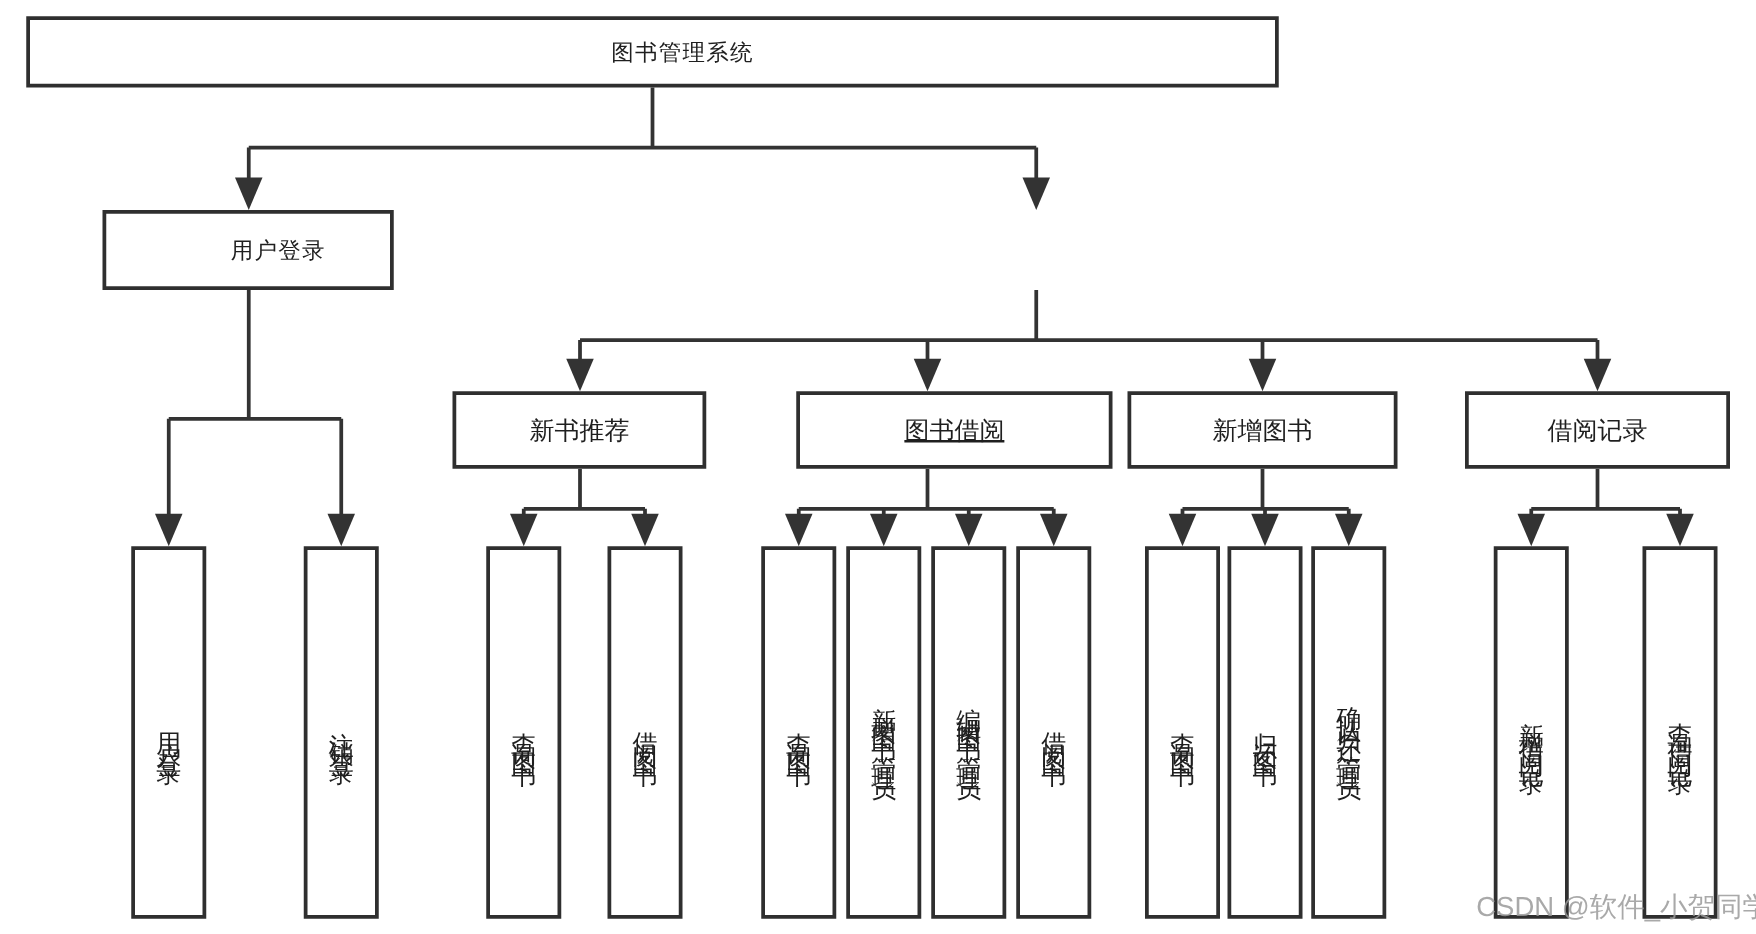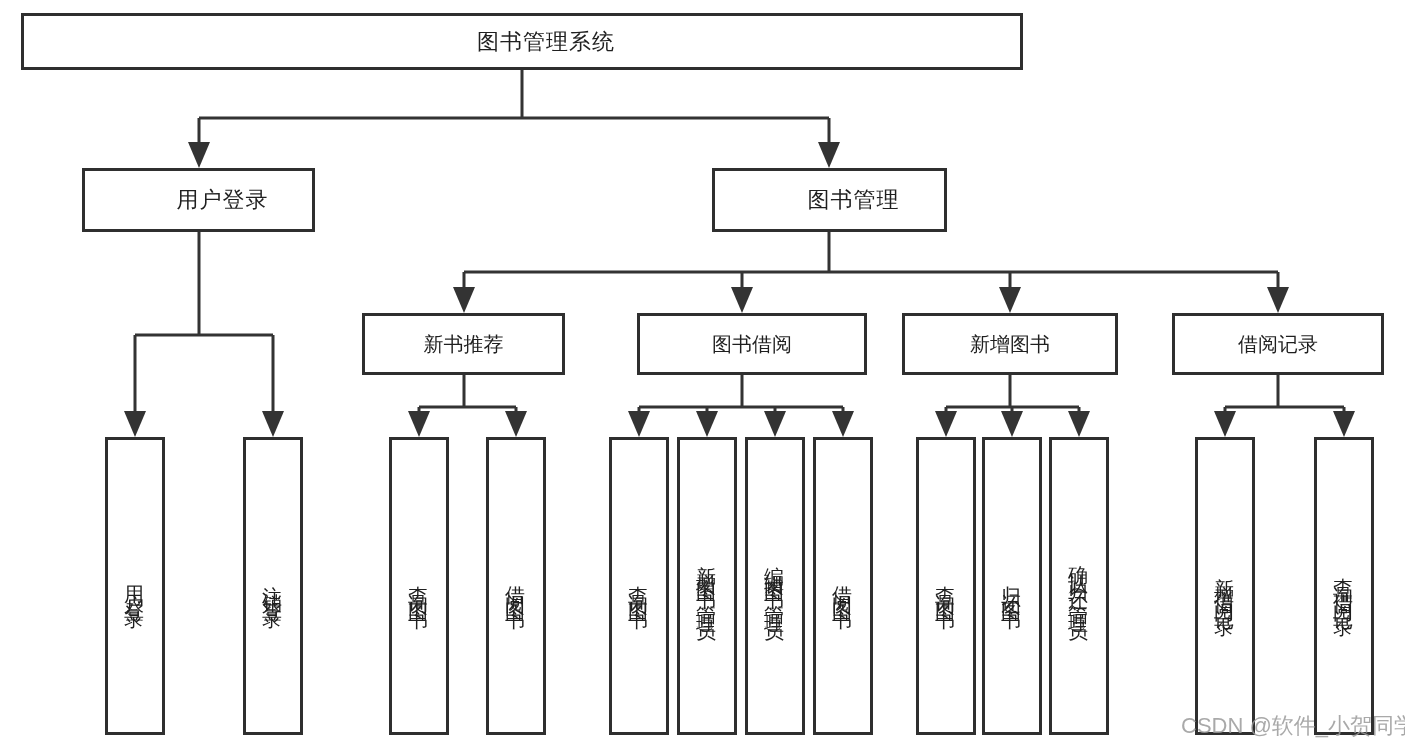--- a/index.html
+++ b/index.html
@@ -21,21 +21,21 @@
     position: absolute;
     box-sizing: border-box;
     border: 3px solid #2f2f2f;
     background: #ffffff;
     display: flex;
     align-items: center;
     justify-content: center;
     color: #1f1f1f;
     z-index: 2;
   }
-  .node.h { font-size: 22px; letter-spacing: 1px; padding-left: 48px; }
+  .node.h { font-size: 18px; letter-spacing: 1px; padding-left: 48px; }
   .node.root   { left: 21px;  top: 13px;  width: 1002px; height: 57px; }
   .node.lvl2   { top: 168px; height: 64px; }
   .node.lvl3   { top: 313px; height: 62px; font-size: 20px; }
   .node.leaf   { top: 437px; height: 298px; width: 60px; }
   .vtext {
     writing-mode: vertical-rl;
     text-orientation: upright;
     font-size: 20px;
     letter-spacing: 8px;
     color: #1f1f1f;
@@ -100,28 +100,25 @@
     </g>
   </svg>
 
   <div class="node root h">
     <span>图书管理系统</span>
   </div>
 
   <div class="node lvl2 h" style="left:82px; width:233px;">
     <span>用户登录</span>
   </div>
-  <div class="node lvl2 h" style="left:712px; width:235px;">
-    <span>图书管理</span>
-  </div>
 
   <div class="node lvl3" style="left:362px; width:203px;">
     <span>新书推荐</span>
   </div>
-  <div class="node lvl3" style="left:637px; width:230px;">
+  <div class="node lvl3" style="left:637px; width:253px;text-decoration:underline;">
     <span>图书借阅</span>
   </div>
   <div class="node lvl3" style="left:902px; width:216px;">
     <span>新增图书</span>
   </div>
   <div class="node lvl3" style="left:1172px; width:212px;">
     <span>借阅记录</span>
   </div>
 
   <div class="node leaf" style="left:105px;">

